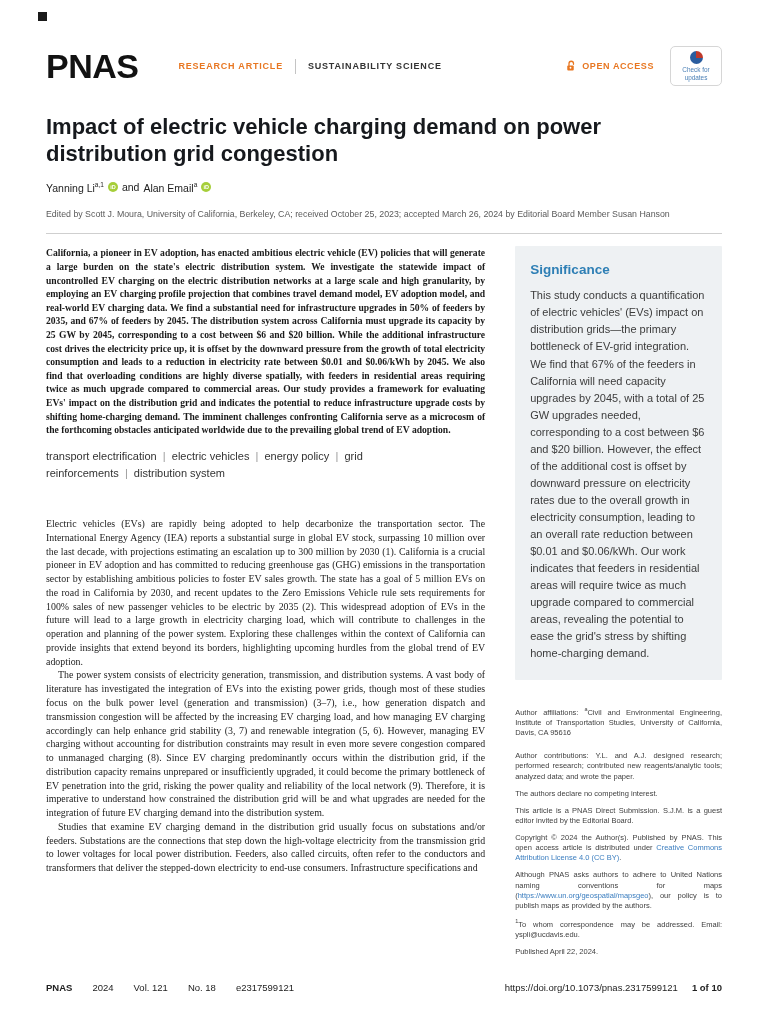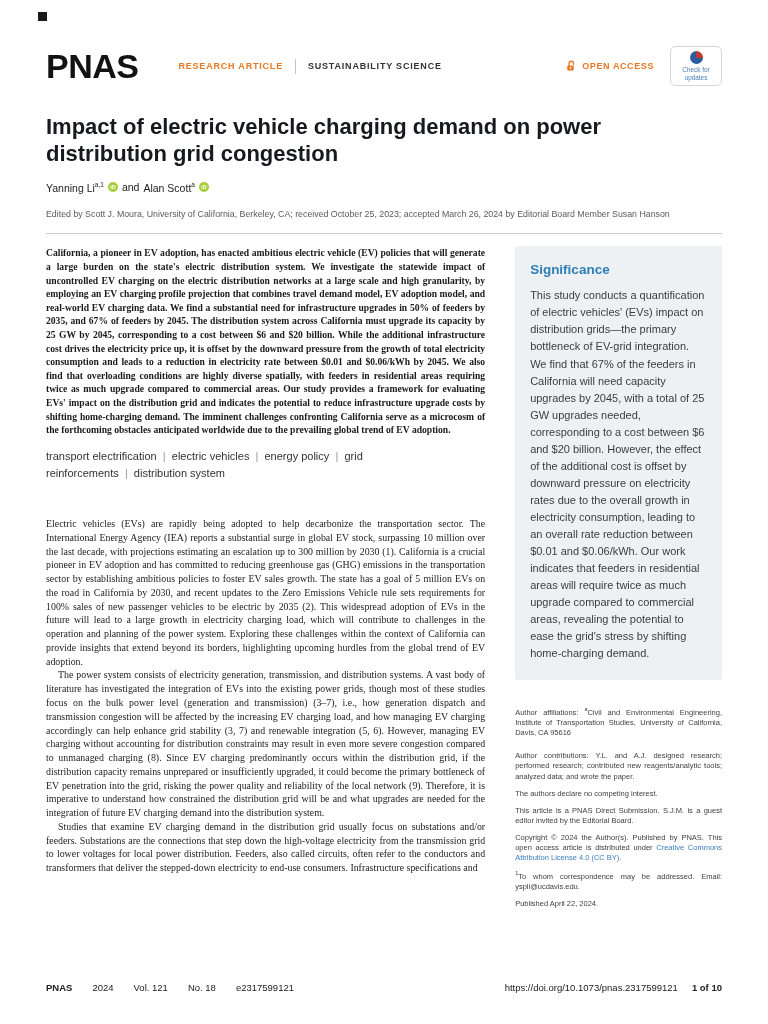--- a/index.html
+++ b/index.html
@@ -101,21 +101,21 @@
       </div>
     </div>
   </div>
 
   <h1 class="title">Impact of electric vehicle charging demand on power distribution grid congestion</h1>
 
   <div class="authors">
     <span><span>Yanning Li</span><sup>a,1</sup></span>
     <span class="orcid">iD</span>
     <span>and</span>
-    <span><span>Alan Scott</span><sup>a</sup></span>
+    <span><span>Alan Email</span><sup>a</sup></span>
     <span class="orcid">iD</span>
   </div>
 
   <div class="edited">Edited by Scott J. Moura, University of California, Berkeley, CA; received October 25, 2023; accepted March 26, 2024 by Editorial Board Member Susan Hanson</div>
 
   <hr class="head-rule">
 
   <div class="columns">
 
     <div class="left-col">
@@ -137,20 +137,21 @@
         <div class="sig-heading">Significance</div>
         <div class="sig-text">This study conducts a quantification of electric vehicles' (EVs) impact on distribution grids—the primary bottleneck of EV-grid integration. We find that 67% of the feeders in California will need capacity upgrades by 2045, with a total of 25 GW upgrades needed, corresponding to a cost between $6 and $20 billion. However, the effect of the additional cost is offset by downward pressure on electricity rates due to the overall growth in electricity consumption, leading to an overall rate reduction between $0.01 and $0.06/kWh. Our work indicates that feeders in residential areas will require twice as much upgrade compared to commercial areas, revealing the potential to ease the grid's stress by shifting home-charging demand.</div>
       </div>
 
       <div class="notes">
         <p class="gap"><span>Author affiliations:</span> <sup>a</sup><span>Civil and Environmental Engineering, Institute of Transportation Studies, University of California, Davis, CA 95616</span></p>
         <p>Author contributions: Y.L. and A.J. designed research; performed research; contributed new reagents/analytic tools; analyzed data; and wrote the paper.</p>
         <p>The authors declare no competing interest.</p>
         <p>This article is a PNAS Direct Submission. S.J.M. is a guest editor invited by the Editorial Board.</p>
         <p><span>Copyright © 2024 the Author(s). Published by PNAS. This open access article is distributed under </span><span class="note-link">Creative Commons Attribution License 4.0 (CC BY)</span><span>.</span></p>
+        <p><span>Although PNAS asks authors to adhere to United Nations naming conventions for maps (</span><span class="note-link">https://www.un.org/geospatial/mapsgeo</span><span>), our policy is to publish maps as provided by the authors.</span></p>
         <p><sup>1</sup><span>To whom correspondence may be addressed. Email: yspli@ucdavis.edu.</span></p>
         <p>Published April 22, 2024.</p>
       </div>
     </div>
 
   </div>
 
   <div class="footer">
     <span class="seg journal">PNAS</span>
     <span class="seg">2024</span>

